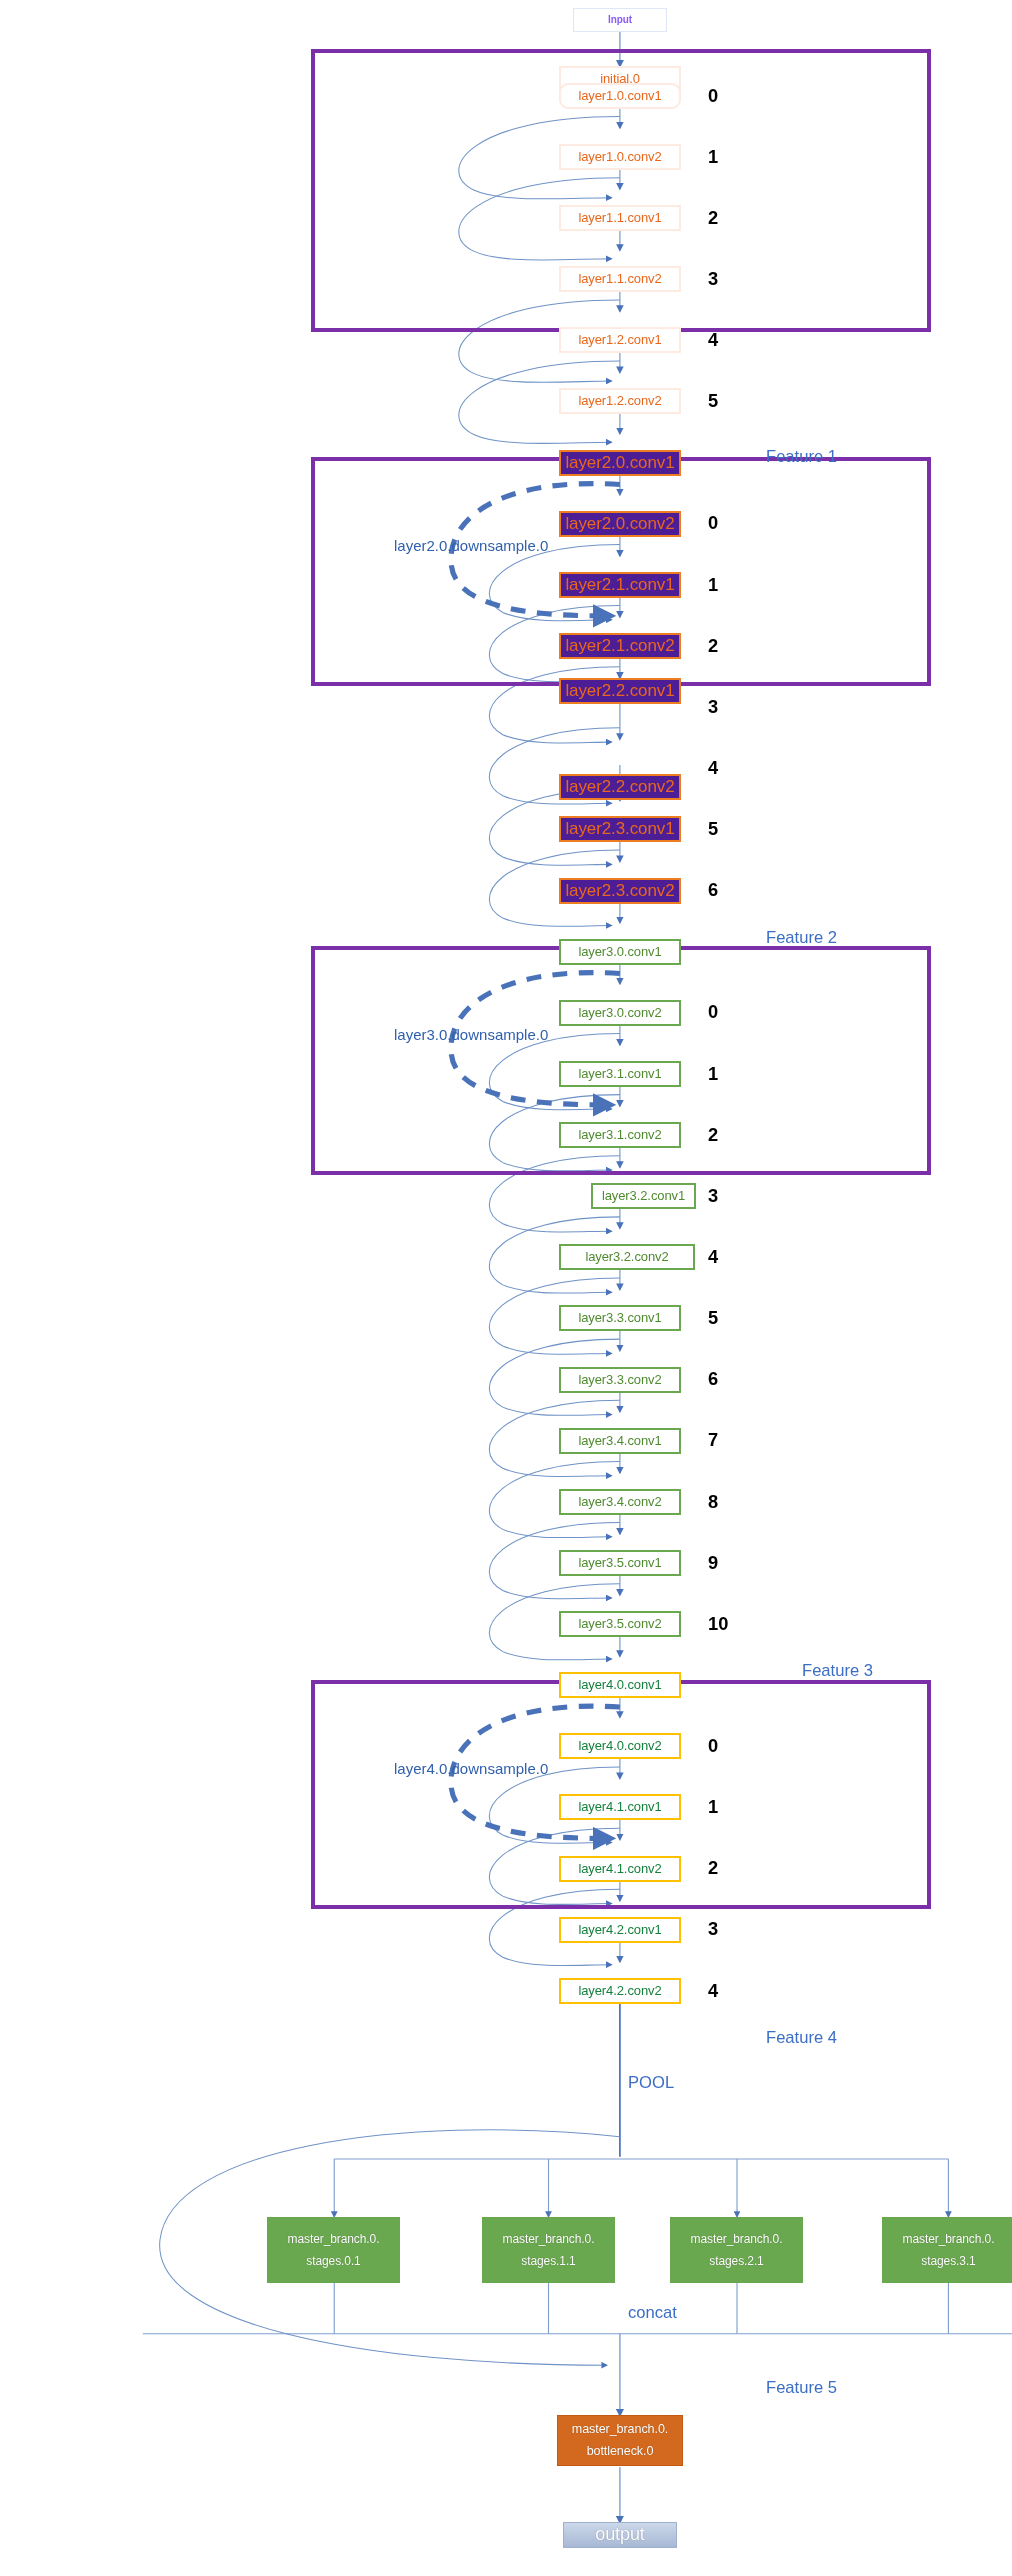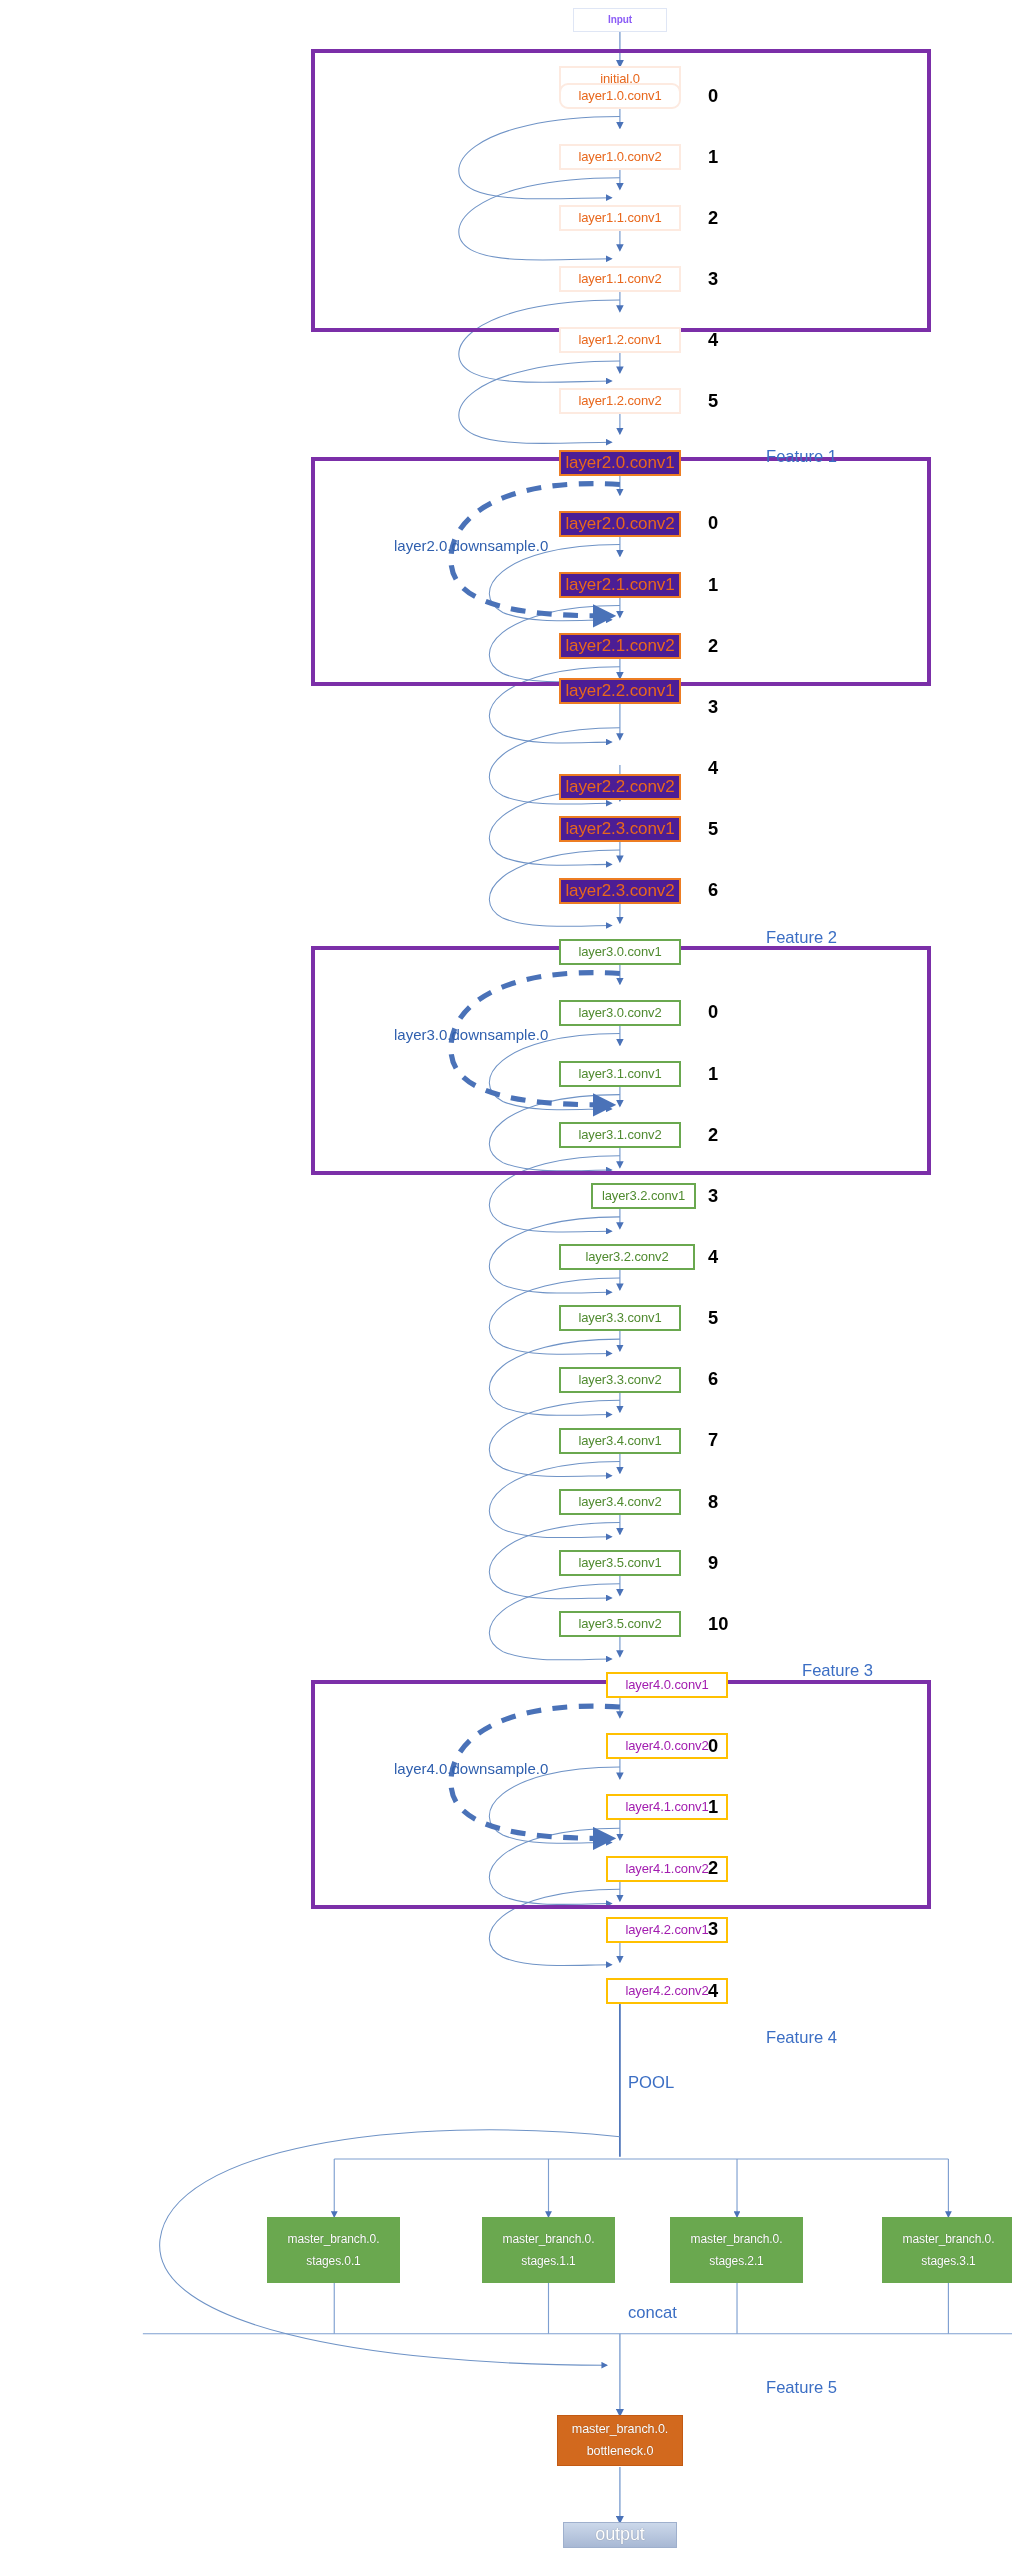--- a/index.html
+++ b/index.html
@@ -55,23 +55,22 @@
   }
   .node-l3{
     background:#ffffff;
     border:2.3px solid #6aa84f;
     color:#4f8a2f;
     font-size:13px;
   }
   .node-l4{
     background:#ffffff;
     border:2.3px solid #ffc000;
-    color:#a21caf;
+    color:#15803d;
     font-size:13px;
-    margin-left:47px;
   }
   .node-stage{
     background:#6aa84f;
     border:0.6px solid #6aa84f;
     color:#ffffff;
     font-size:12px;
     flex-direction:column;
     justify-content:center;
     gap:7.4px;
     text-shadow:0 0 1.1px rgba(0,0,0,.35);

